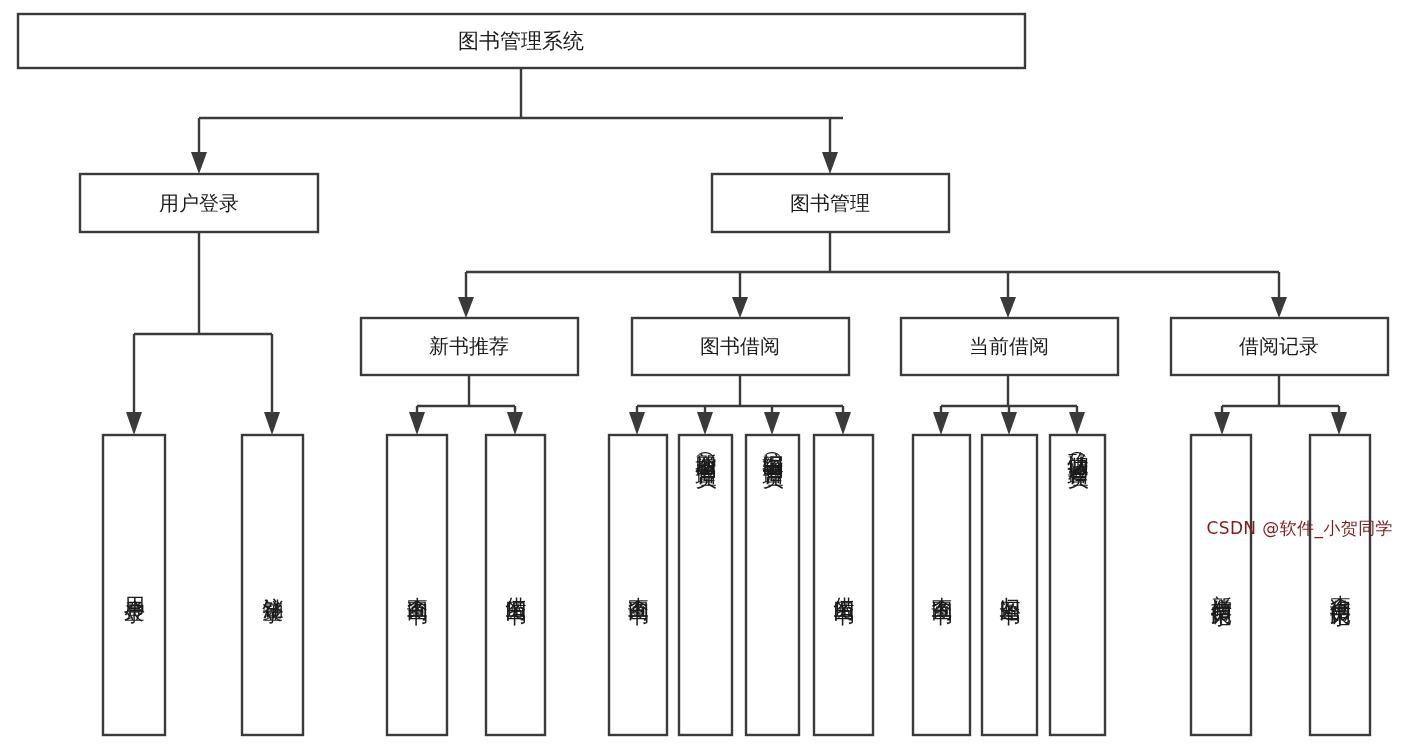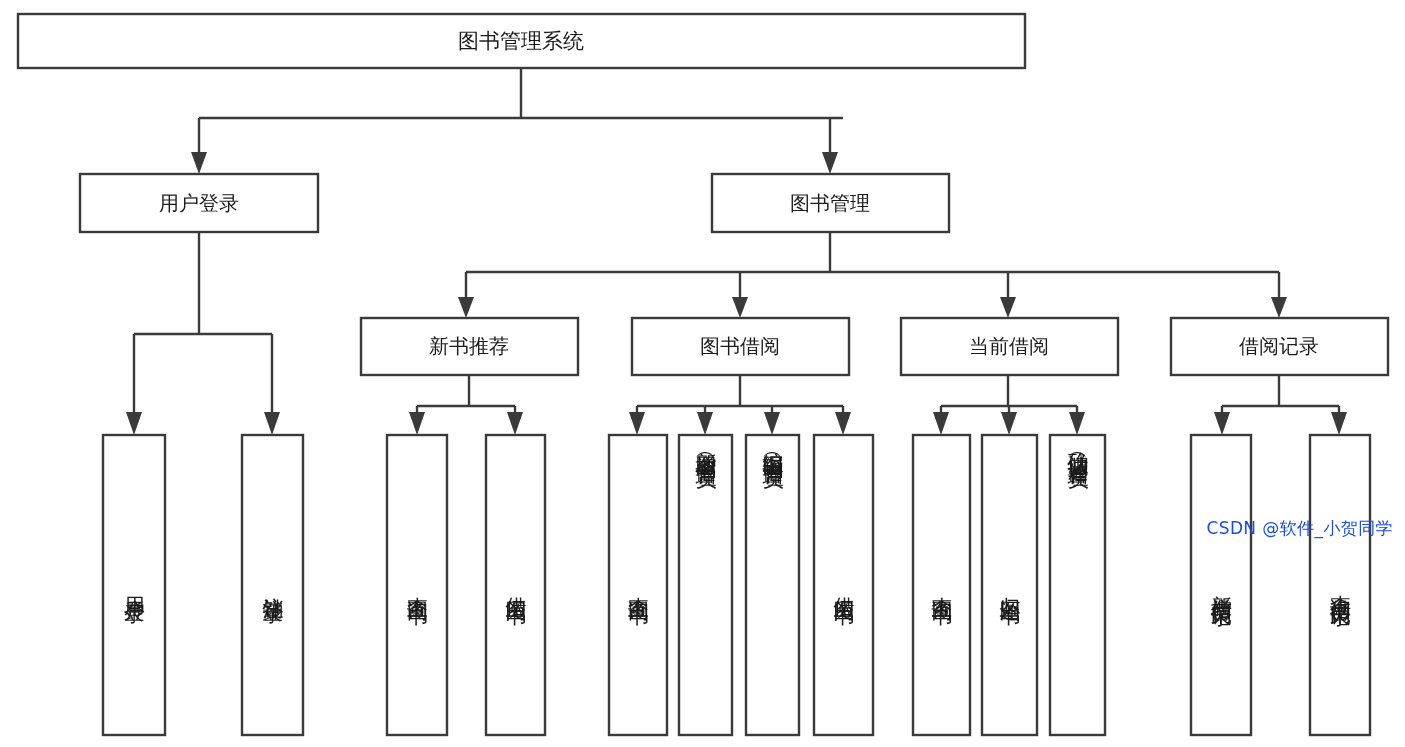--- a/index.html
+++ b/index.html
@@ -68,21 +68,21 @@
     color: #1b1b1b;
     white-space: nowrap;
     text-align: center;
   }
   #watermark {
     position: absolute;
     right: 12px;
     bottom: 6px;
     font-family: "DejaVu Sans", "Liberation Sans", sans-serif;
     font-size: 17px;
-    color: #1d4ed8;
+    color: #7f1d1d;
     letter-spacing: 0.4px;
     white-space: nowrap;
   }
 </style>
 </head>
 <body>
 
 <div id="stage">
 
   <svg id="diagram" viewBox="0 0 1405 747">

